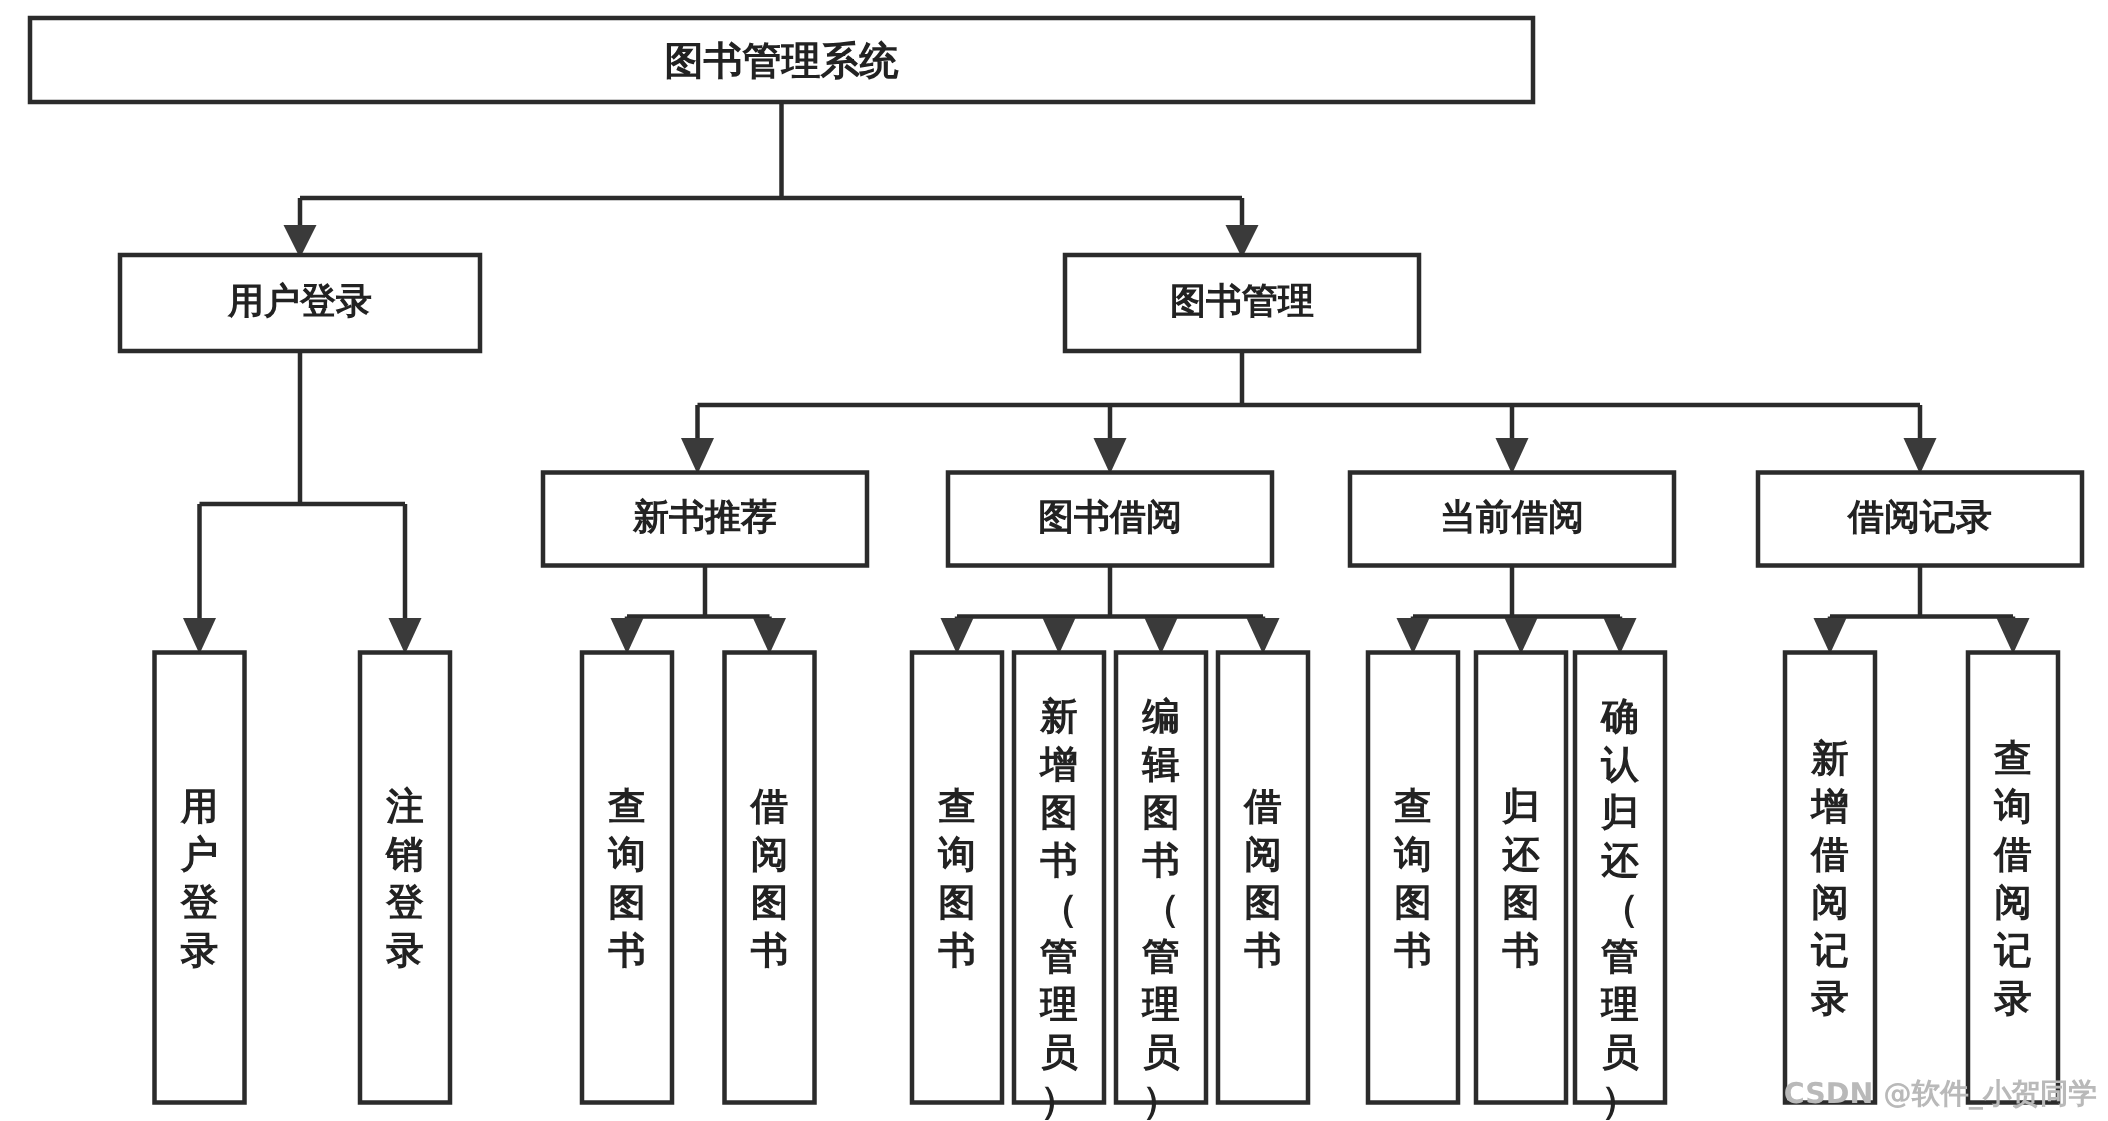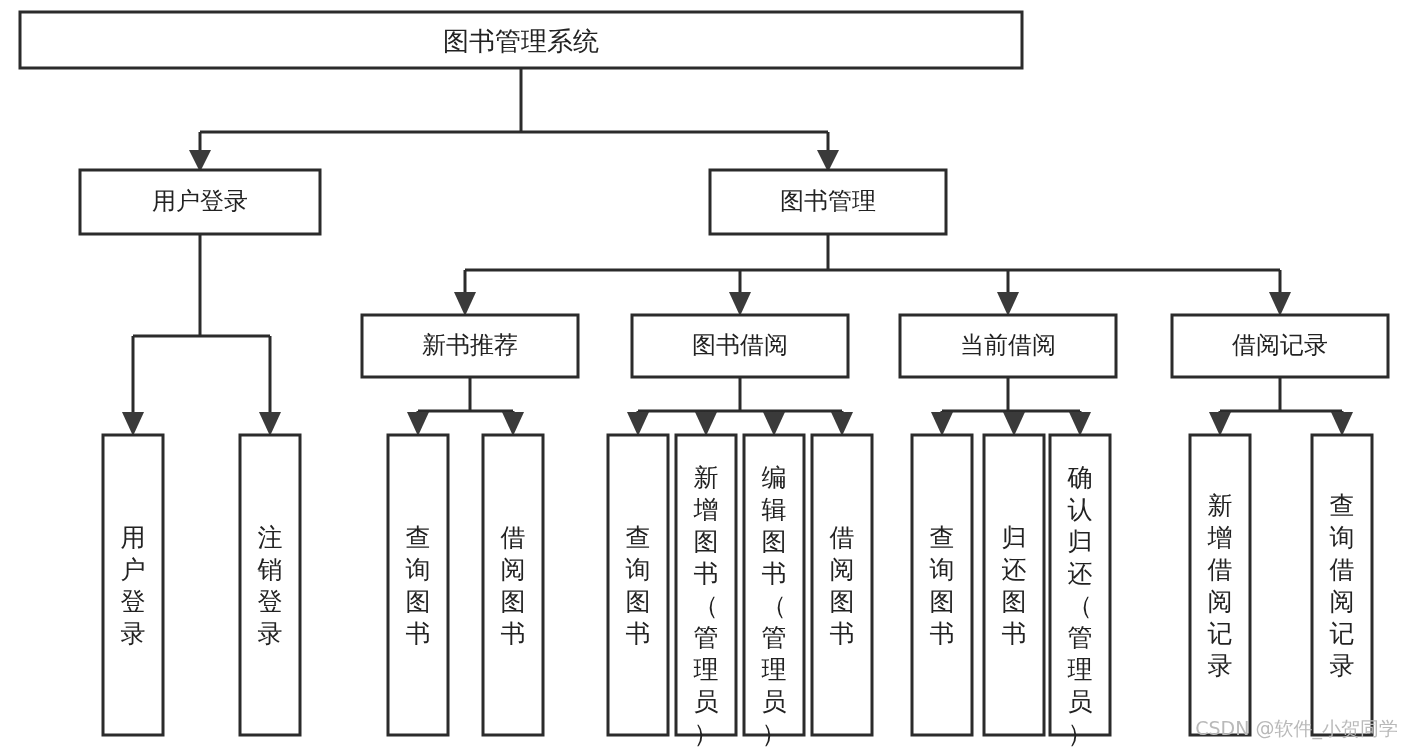--- a/index.html
+++ b/index.html
@@ -13,20 +13,21 @@
     font-family: "DejaVu Sans", "Liberation Sans", sans-serif;
     overflow: hidden;
     position: relative;
   }
   #diagram-root {
     position: absolute;
     left: 0;
     top: 0;
     width: 1405px;
     height: 747px;
+    font-weight: bold;
   }
   svg.diagram {
     display: block;
     width: 1405px;
     height: 747px;
   }
   .node-rect {
     fill: #ffffff;
     stroke: #2b2b2b;
     stroke-width: 3;

